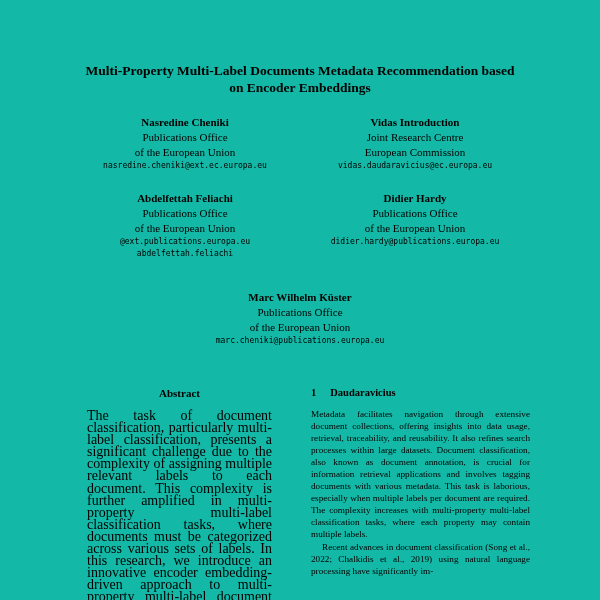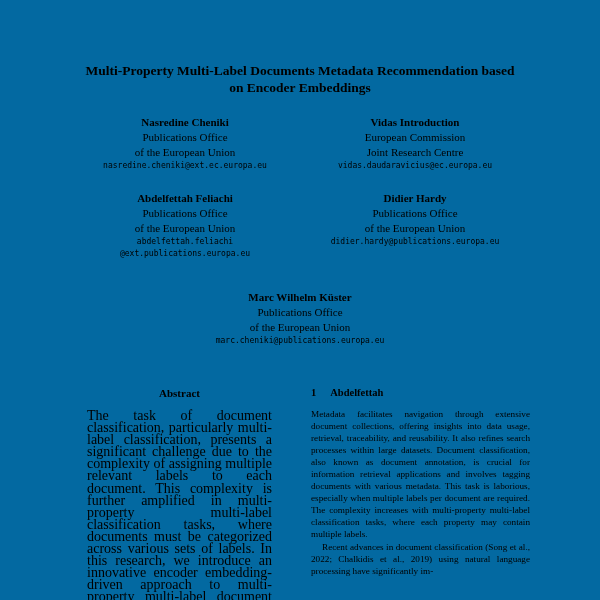--- a/index.html
+++ b/index.html
@@ -4,21 +4,21 @@
   <style>
     html, body {
       margin: 0;
       padding: 0;
       background: #ffffff;
     }
     .page {
       position: relative;
       width: 600px;
       height: 600px;
-      background: #0369a1;
+      background: #14b8a6;
       color: #000000;
       font-family: "Liberation Serif", "DejaVu Serif", serif;
       overflow: hidden;
     }
     .title {
       padding-top: 62px;
       text-align: center;
       font-weight: bold;
       font-size: 13.5px;
       line-height: 17px;
@@ -115,34 +115,34 @@
 
     <div class="author-row">
       <div class="author">
         <div class="author-name">Nasredine Cheniki</div>
         <div class="author-affil">Publications Office</div>
         <div class="author-affil">of the European Union</div>
         <div class="author-email">nasredine.cheniki@ext.ec.europa.eu</div>
       </div>
       <div class="author">
         <div class="author-name">Vidas Introduction</div>
+        <div class="author-affil">Joint Research Centre</div>
         <div class="author-affil">European Commission</div>
-        <div class="author-affil">Joint Research Centre</div>
         <div class="author-email">vidas.daudaravicius@ec.europa.eu</div>
       </div>
     </div>
 
     <div class="author-row">
       <div class="author">
         <div class="author-name">Abdelfettah Feliachi</div>
         <div class="author-affil">Publications Office</div>
         <div class="author-affil">of the European Union</div>
         <div class="author-email">
+          <div>@ext.publications.europa.eu</div>
           <div>abdelfettah.feliachi</div>
-          <div>@ext.publications.europa.eu</div>
         </div>
       </div>
       <div class="author">
         <div class="author-name">Didier Hardy</div>
         <div class="author-affil">Publications Office</div>
         <div class="author-affil">of the European Union</div>
         <div class="author-email">didier.hardy@publications.europa.eu</div>
       </div>
     </div>
 
@@ -159,21 +159,21 @@
 
   <div class="columns">
 
     <div class="col">
       <div class="abstract-heading">Abstract</div>
       <p class="abstract-text">The task of document classification, particularly multi-label classification, presents a significant challenge due to the complexity of assigning multiple relevant labels to each document. This complexity is further amplified in multi-property multi-label classification tasks, where documents must be categorized across various sets of labels. In this research, we introduce an innovative encoder embedding-driven approach to multi-property multi-label document classification that leverages semantic-text similarity and the reuse of pre-existing annotated data to enhance the efficiency and accuracy of the document annotation process. Our method requires only a single model for text similarity, eliminating the need for multiple property-specific classifiers and thereby reduc-</p>
     </div>
 
     <div class="col">
       <div class="section-heading">
-        <span class="sec-num">1</span><span>Abdelfettah</span>
+        <span class="sec-num">1</span><span>Daudaravicius</span>
       </div>
       <p class="body-par">Metadata facilitates navigation through extensive document collections, offering insights into data usage, retrieval, traceability, and reusability. It also refines search processes within large datasets. Document classification, also known as document annotation, is crucial for information retrieval applications and involves tagging documents with various metadata. This task is laborious, especially when multiple labels per document are required. The complexity increases with multi-property multi-label classification tasks, where each property may contain multiple labels.</p>
       <p class="body-par indent">Recent advances in document classification (Song et al., 2022; Chalkidis et al., 2019) using natural language processing have significantly im-</p>
     </div>
 
   </div>
 
 </div>
 
 </body></html>

